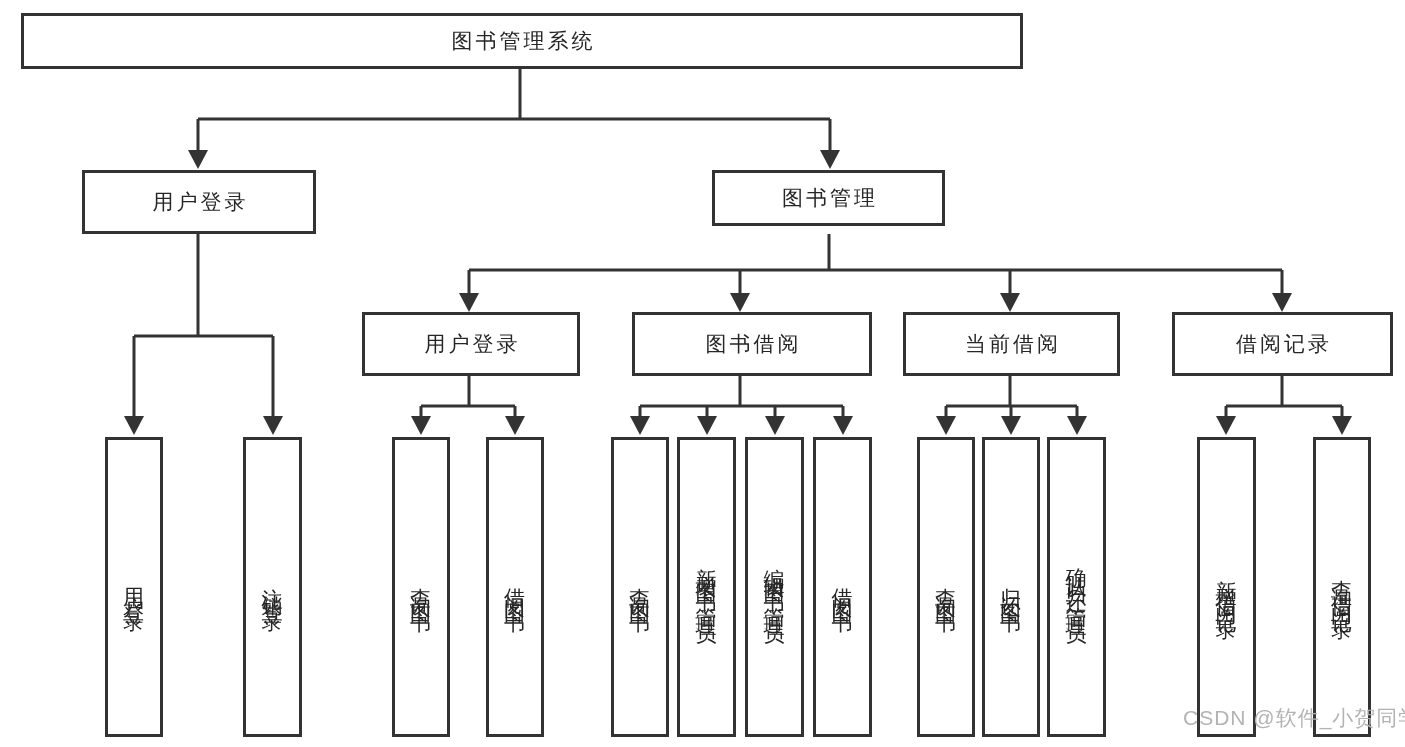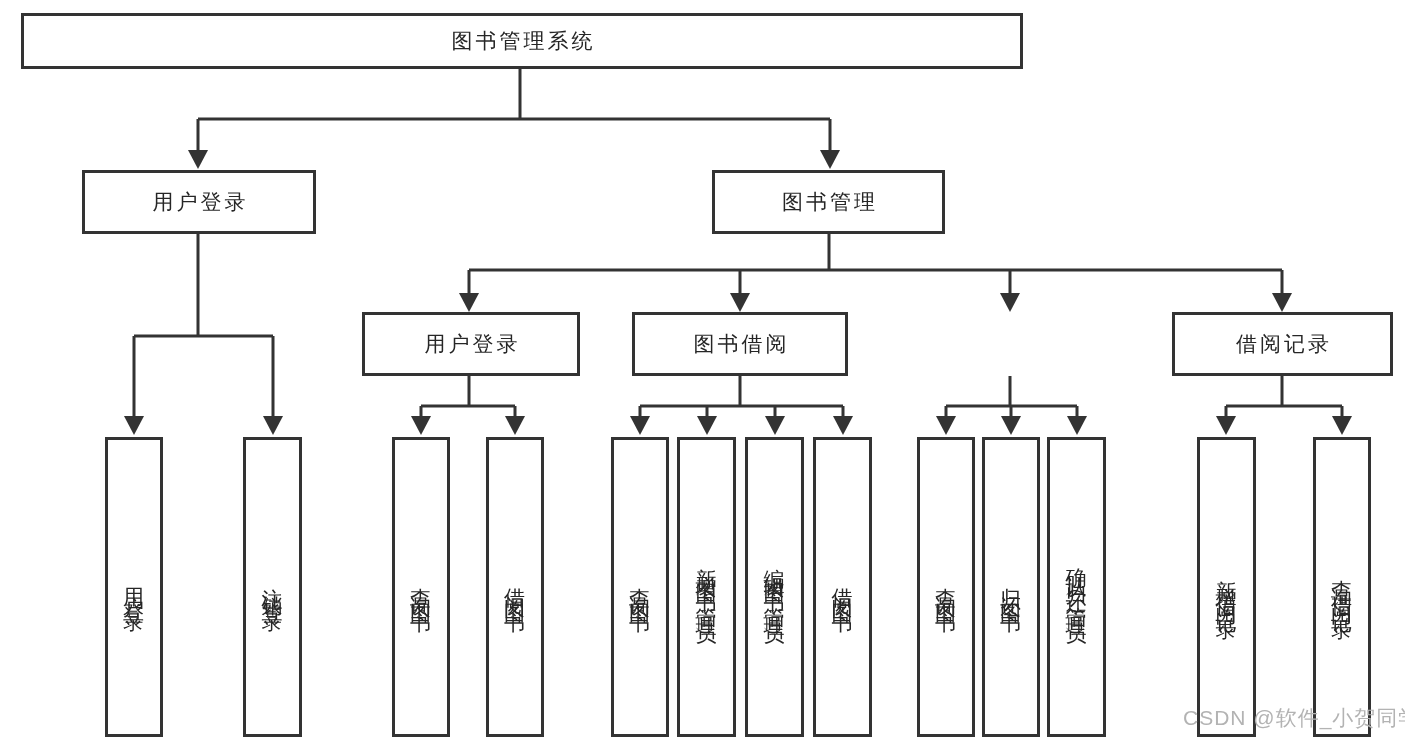--- a/index.html
+++ b/index.html
@@ -26,25 +26,25 @@
     text-orientation:mixed;
     font-size:21px;
     letter-spacing:8px;
     line-height:1;
     white-space:nowrap;
   }
   
   .n-root{left:21px;top:13px;width:1002px;height:56px;}
   
   .n-userlogin{left:82px;top:170px;width:234px;height:64px;}
-  .n-bookmgmt{left:712px;top:170px;width:233px;height:64px;}
+  .n-bookmgmt{left:712px;top:170px;width:233px;height:56px;}
   
   .n-l3{top:312px;height:64px;}
   .n-nbr{left:362px;width:218px;}
-  .n-bb{left:632px;width:216px;}
+  .n-bb{left:632px;width:240px;}
   .n-cb{left:903px;width:217px;}
   .n-br{left:1172px;width:221px;}
   
   .leaf{top:437px;height:300px;width:58px;}
   .l-ul1{left:105px;}
   .l-ul2{left:243px;width:59px;}
   .l-n1{left:392px;}
   .l-n2{left:486px;}
   .l-b1{left:611px;}
   .l-b2{left:677px;width:59px;}
@@ -110,20 +110,23 @@
   <div class="node hnode n-bookmgmt">
     <span>图书管理</span>
   </div>
 
   <div class="node hnode n-l3 n-nbr">
     <span>用户登录</span>
   </div>
   <div class="node hnode n-l3 n-bb">
     <span>图书借阅</span>
   </div>
+  <div class="node hnode n-l3 n-cb">
+    <span>当前借阅</span>
+  </div>
   <div class="node hnode n-l3 n-br">
     <span>借阅记录</span>
   </div>
 
   <div class="node vnode leaf l-ul1">
     <span>用户登录</span>
   </div>
   <div class="node vnode leaf l-ul2">
     <span>注销登录</span>
   </div>

